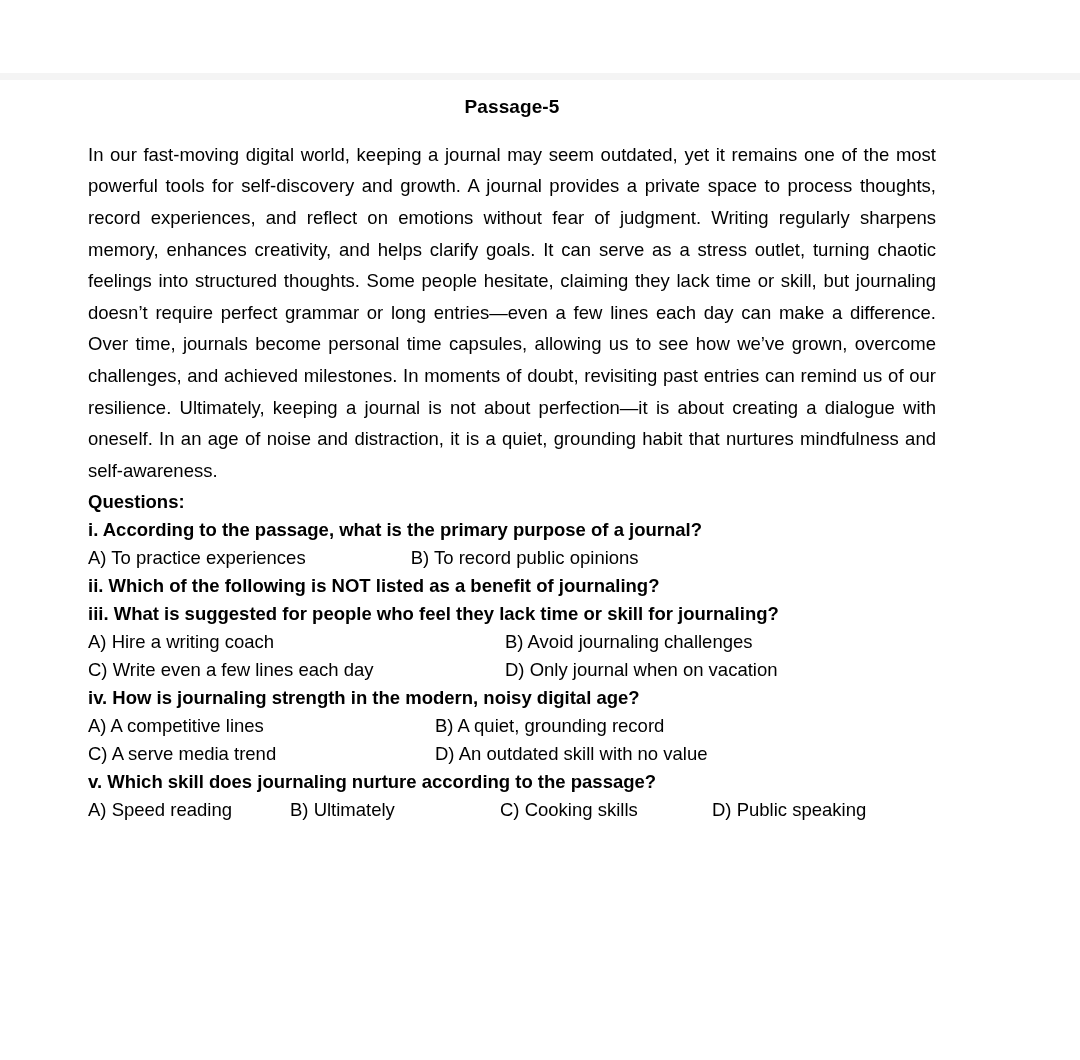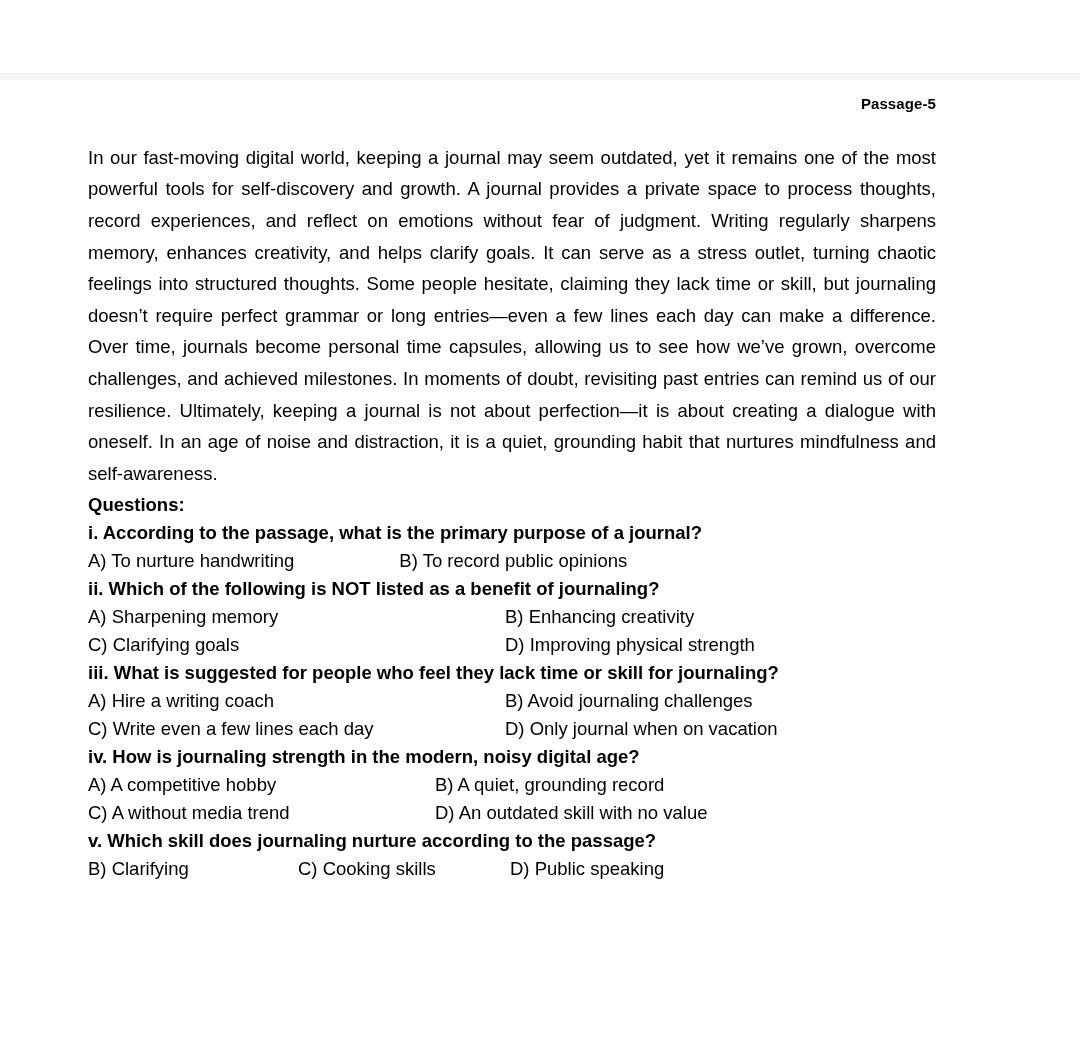--- a/index.html
+++ b/index.html
@@ -39,25 +39,25 @@
     height: 980px;
     background: #ffffff;
   }
   .content {
     position: absolute;
     left: 88px;
     top: 95px;
     width: 848px;
   }
   .doc-heading {
-    text-align: right;
+    text-align: center;
     font-weight: bold;
-    font-size: 15px;
+    font-size: 19px;
     line-height: 1.25;
-    margin: 0 0 28px 0;
+    margin: 0 0 20px 0;
     letter-spacing: 0.1px;
   }
   .passage {
     text-align: justify;
     text-justify: inter-word;
     font-size: 18.5px;
     line-height: 31.6px;
     margin: 0;
     hyphens: none;
   }
@@ -105,70 +105,61 @@
   <div class="doc-heading">Passage-5</div>
 
   <p class="passage">In our fast-moving digital world, keeping a journal may seem outdated, yet it remains one of the most powerful tools for self-discovery and growth. A journal provides a private space to process thoughts, record experiences, and reflect on emotions without fear of judgment. Writing regularly sharpens memory, enhances creativity, and helps clarify goals. It can serve as a stress outlet, turning chaotic feelings into structured thoughts. Some people hesitate, claiming they lack time or skill, but journaling doesn’t require perfect grammar or long entries—even a few lines each day can make a difference. Over time, journals become personal time capsules, allowing us to see how we’ve grown, overcome challenges, and achieved milestones. In moments of doubt, revisiting past entries can remind us of our resilience. Ultimately, keeping a journal is not about perfection—it is about creating a dialogue with oneself. In an age of noise and distraction, it is a quiet, grounding habit that nurtures mindfulness and self-awareness.</p>
 
   <div class="questions-label">Questions:</div>
 
   <div>
     <div class="question-text">i. According to the passage, what is the primary purpose of a journal?</div>
     <div class="options-grid">
       <div class="opt-row">
-        <span class="opt-cell">A) To nurture handwriting</span>
+        <span class="opt-cell">A) To practice experiences</span>
         <span class="opt-cell" style="margin-left:105px">B) To record public opinions</span>
       </div>
     </div>
   </div>
 
   <div>
     <div class="question-text">ii. Which of the following is NOT listed as a benefit of journaling?</div>
-    <div class="options-grid">
-      <div class="opt-row">
-        <span class="opt-cell" style="width:417px">A) Sharpening memory</span>
-        <span class="opt-cell">B) Enhancing creativity</span>
-      </div>
-      <div class="opt-row">
-        <span class="opt-cell" style="width:417px">C) Clarifying goals</span>
-        <span class="opt-cell">D) Improving physical strength</span>
-      </div>
-    </div>
   </div>
 
   <div>
     <div class="question-text">iii. What is suggested for people who feel they lack time or skill for journaling?</div>
     <div class="options-grid">
       <div class="opt-row">
         <span class="opt-cell" style="width:417px">A) Hire a writing coach</span>
         <span class="opt-cell">B) Avoid journaling challenges</span>
       </div>
       <div class="opt-row">
         <span class="opt-cell" style="width:417px">C) Write even a few lines each day</span>
         <span class="opt-cell">D) Only journal when on vacation</span>
       </div>
     </div>
   </div>
 
   <div>
     <div class="question-text">iv. How is journaling strength in the modern, noisy digital age?</div>
     <div class="options-grid">
       <div class="opt-row">
-        <span class="opt-cell" style="width:347px">A) A competitive hobby</span>
+        <span class="opt-cell" style="width:347px">A) A competitive lines</span>
         <span class="opt-cell">B) A quiet, grounding record</span>
       </div>
       <div class="opt-row">
-        <span class="opt-cell" style="width:347px">C) A without media trend</span>
+        <span class="opt-cell" style="width:347px">C) A serve media trend</span>
         <span class="opt-cell">D) An outdated skill with no value</span>
       </div>
     </div>
   </div>
 
   <div>
     <div class="question-text">v. Which skill does journaling nurture according to the passage?</div>
     <div class="opt-inline-row">
-      <span class="opt-cell" style="width:210px">B) Clarifying</span>
+      <span class="opt-cell" style="width:202px">A) Speed reading</span>
+      <span class="opt-cell" style="width:210px">B) Ultimately</span>
       <span class="opt-cell" style="width:212px">C) Cooking skills</span>
       <span class="opt-cell">D) Public speaking</span>
     </div>
   </div>
 
 </div>
 
 </body></html>

